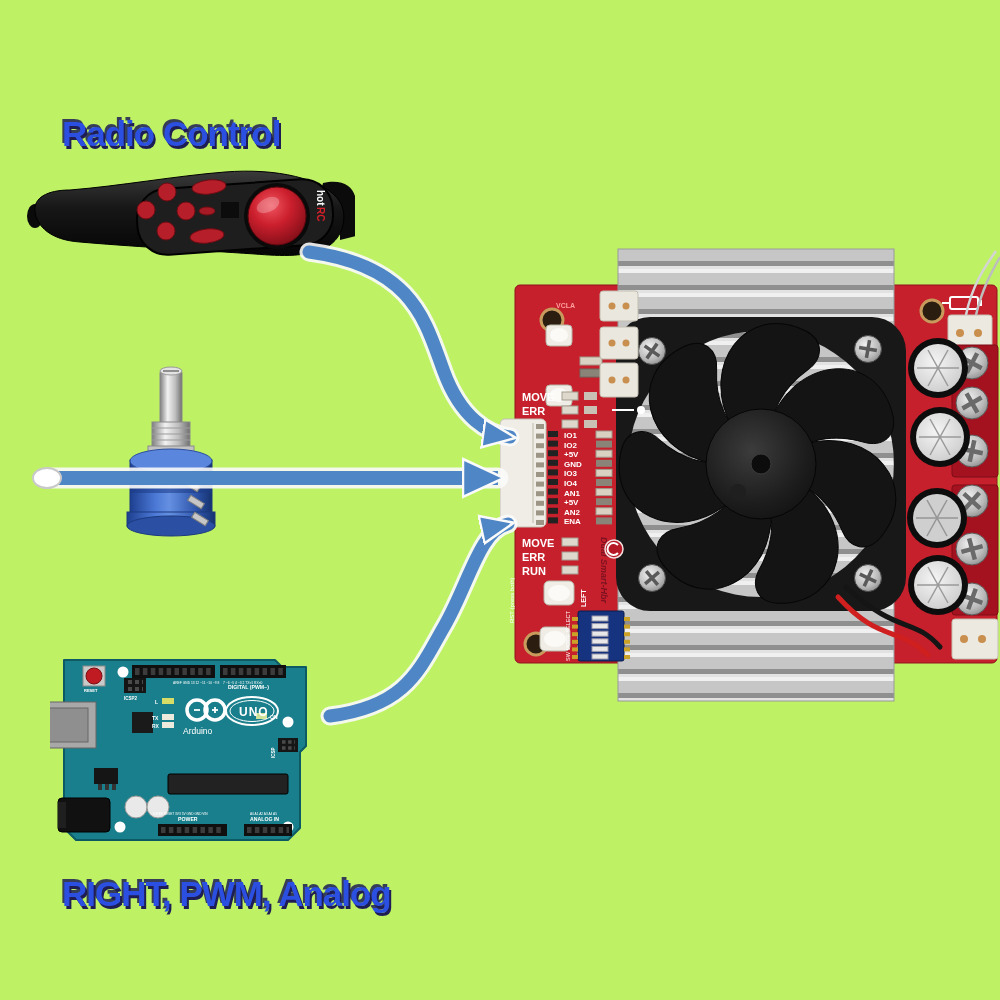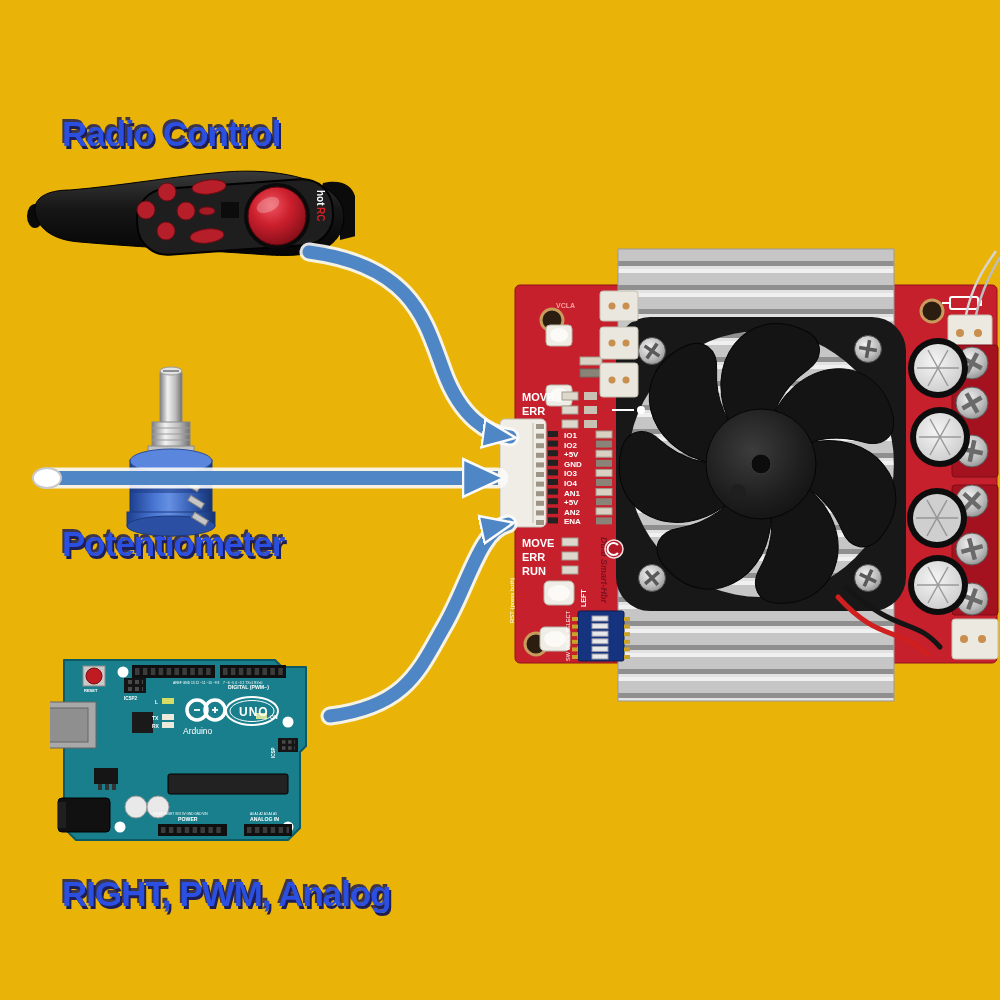--- a/index.html
+++ b/index.html
@@ -1,37 +1,36 @@
 <!DOCTYPE html>
 <html style="--label-blue: #2b4fe0; --label-shadow: #1e1e55; --arrow-blue: #4e86c6; --pcb-red: #c5202c; --heatsink-silver: #c9c9c9; --fan-black: #161616; --arduino-teal: #1a7f8c; --pot-blue: #3565c8; --button-red: #c4212e;"><head>
 <meta charset="utf-8">
 <style>
   html,body{margin:0;padding:0;background:#fff;}
-  #canvas{position:relative;width:1000px;height:1000px;background:#eab308;overflow:hidden;
+  #canvas{position:relative;width:1000px;height:1000px;background:#bef264;overflow:hidden;
           font-family:"Liberation Sans",sans-serif;}
   .dev-label{position:absolute;font-weight:bold;font-size:35px;letter-spacing:-1px;white-space:nowrap;
              color:var(--label-blue,#2b4fe0);
              text-shadow:2px 3px 0 var(--label-shadow,#1e1e55),-2px -3px 0 rgba(30,30,85,.85);}
   svg{position:absolute;display:block;}
   #arrows{left:0;top:0;z-index:6;pointer-events:none;}
   #remote-svg{left:25px;top:150px;z-index:3;}
   #pot-svg{left:118px;top:362px;z-index:3;}
   #arduino-svg{left:50px;top:650px;z-index:3;}
   #controller-svg{left:500px;top:245px;z-index:2;}
   text{font-family:"Liberation Sans",sans-serif;}
   .silk{fill:#ffffff;font-weight:bold;}
   .tiny{fill:#ffffff;}
 </style>
 </head>
 <body>
 
 <div id="canvas">
 
   <div class="dev-label" style="left:62px;top:114px;">Radio Control</div>
-  <div class="dev-label" style="left:62px;top:524px;">Potentiometer</div>
   <div class="dev-label" style="left:62px;top:874px;">RIGHT, PWM, Analog</div>
 
   <svg id="remote-svg" width="330" height="120" viewBox="0 0 330 120">
     <defs>
       <radialGradient id="ballGrad" cx="40%" cy="32%" r="75%">
         <stop offset="0%" stop-color="#ef5560"></stop>
           <stop offset="45%" stop-color="#cc1f2d"></stop>
           <stop offset="100%" stop-color="#7c0d16"></stop>
       </radialGradient>
       <linearGradient id="bodyGrad" x1="0" y1="0" x2="0" y2="1">

